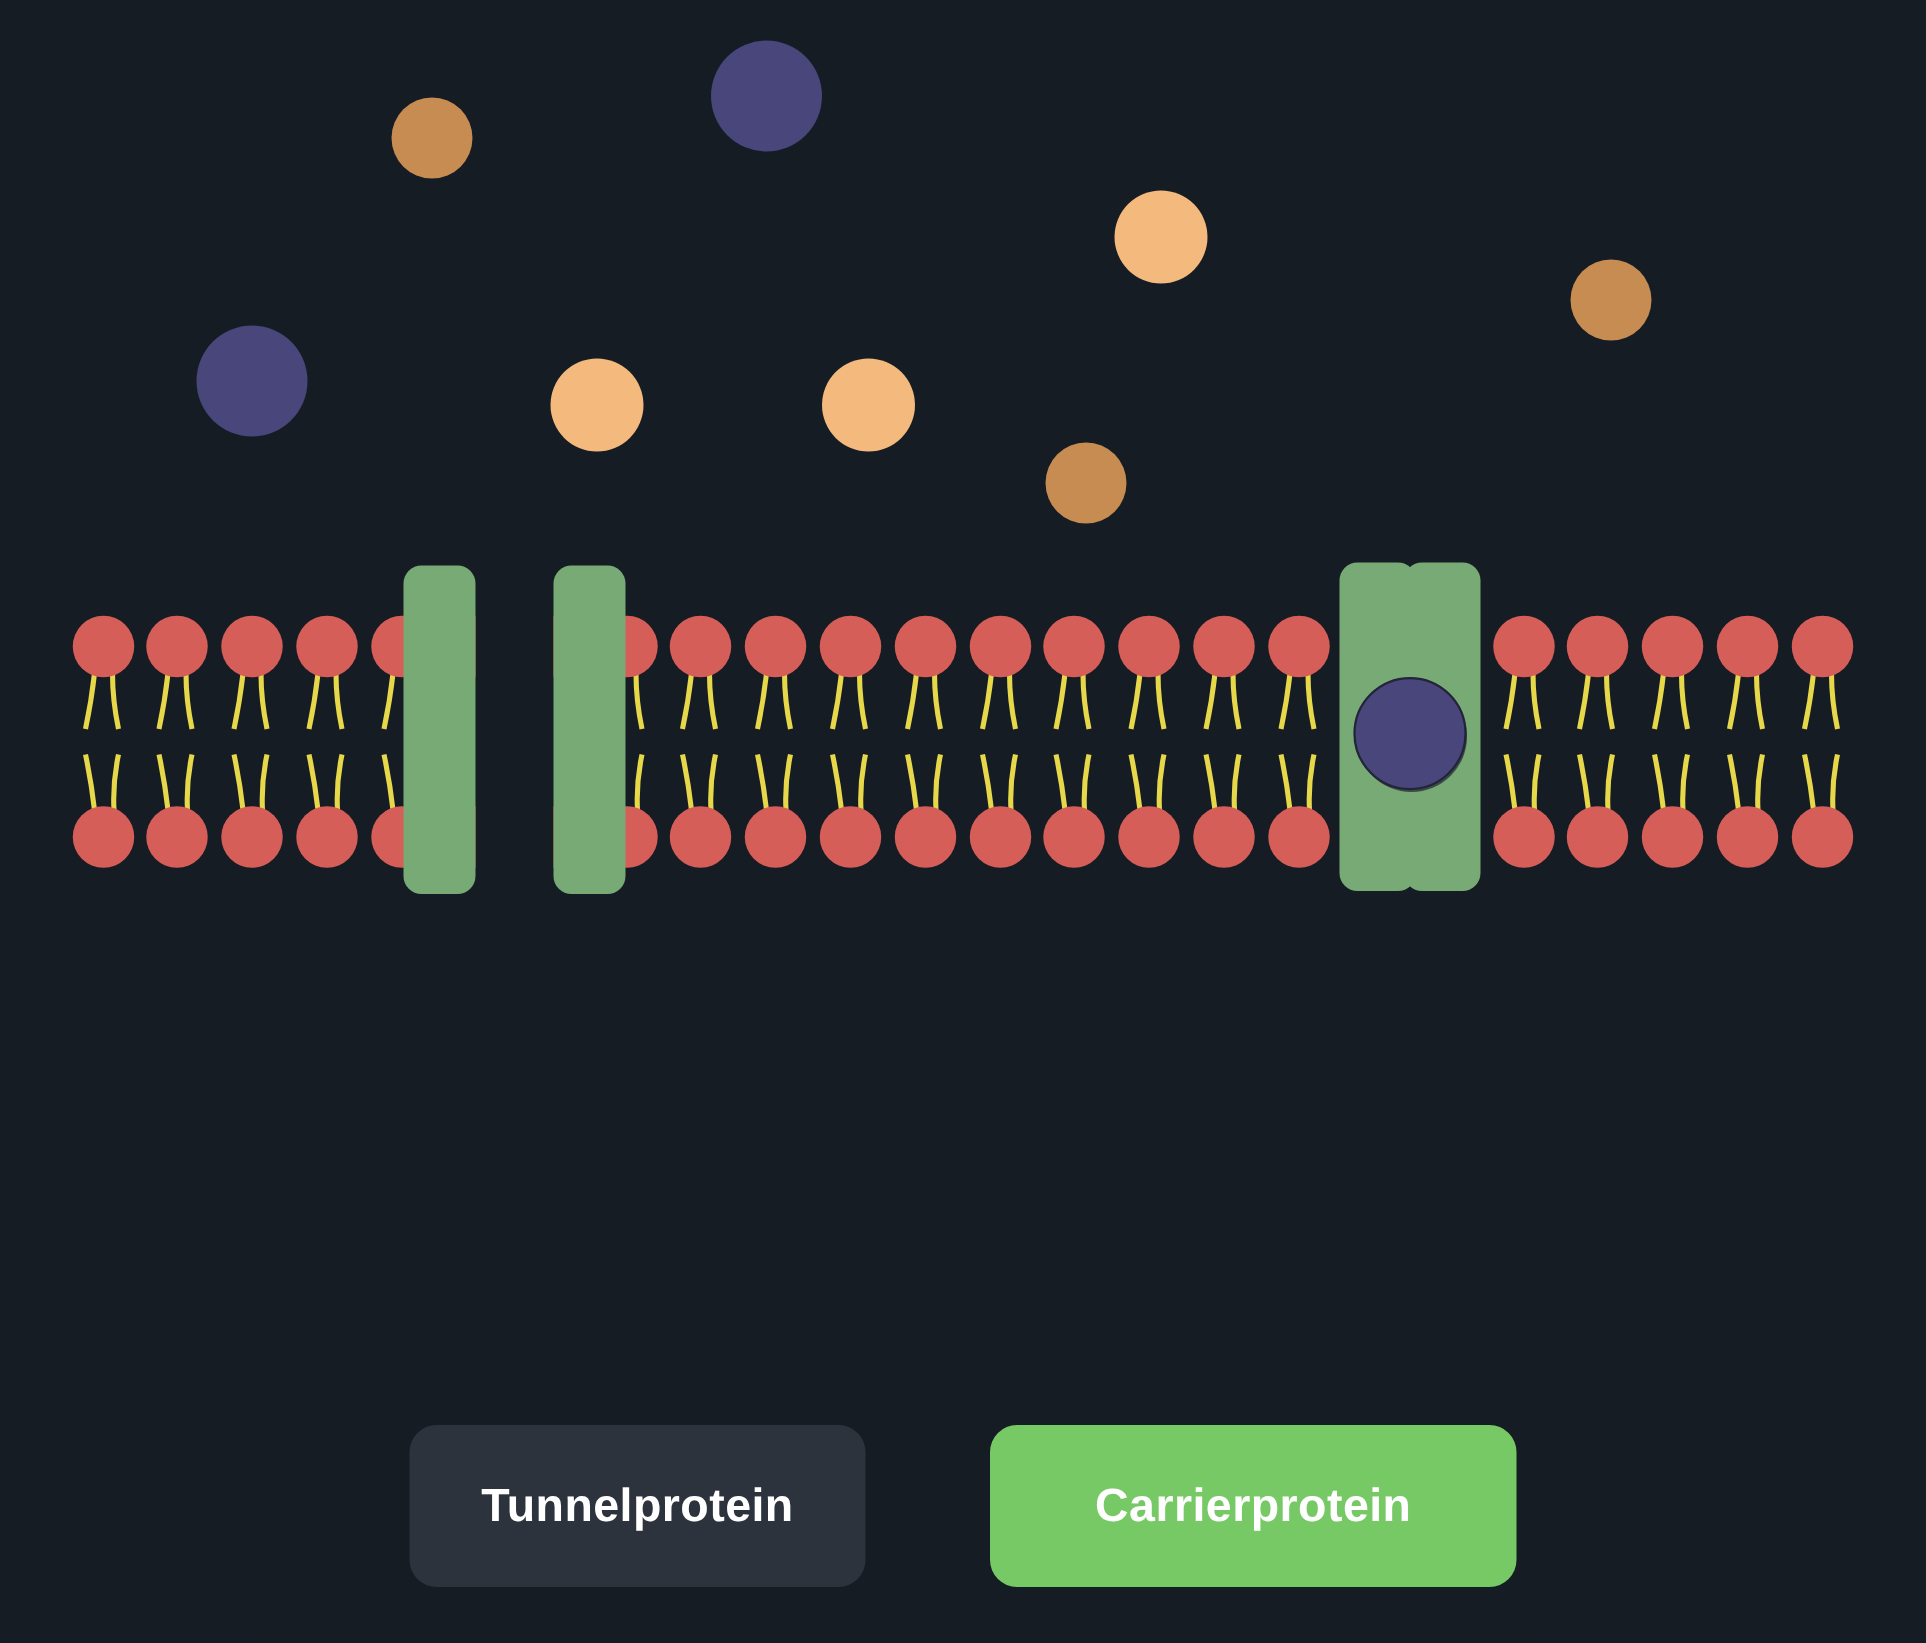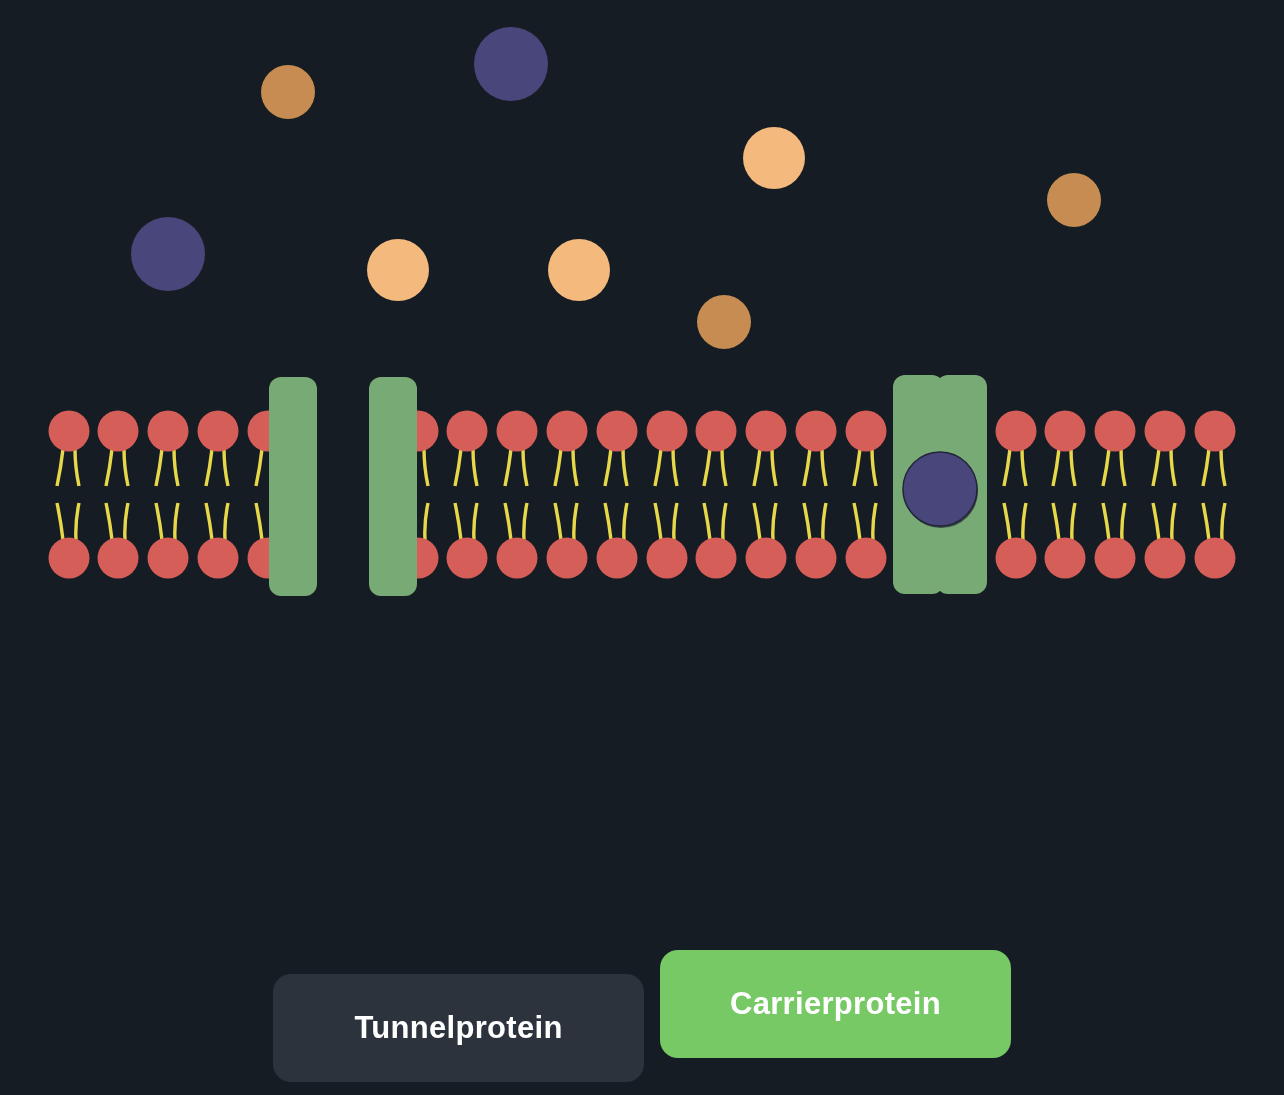--- a/index.html
+++ b/index.html
@@ -17,21 +17,21 @@
     border: none;
     color: #ffffff;
     font-family: "Liberation Sans", sans-serif;
     font-weight: bold;
     font-size: 31px;
     letter-spacing: 0.3px;
     display: flex; align-items: center; justify-content: center;
     cursor: pointer;
     padding: 0;
   }
-  #btn-tunnel { left: 273px; width: 371px; background: #2c333c; margin-top: 24px; }
+  #btn-tunnel { left: 273px; width: 304px; background: #2c333c; }
   #btn-carrier { left: 660px; width: 351px; background: #76c965; }
 </style>
 </head>
 <body>
 
 <svg id="scene" width="1284" height="1095" viewBox="0 0 1284 1095" xmlns="http://www.w3.org/2000/svg">
   <g id="molecules-layer">
       <circle cx="288" cy="92" r="27" fill="#c68c52"></circle>
       <circle cx="511" cy="64" r="37" fill="#48467b"></circle>
       <circle cx="774" cy="158" r="31" fill="#f4b97d"></circle>

